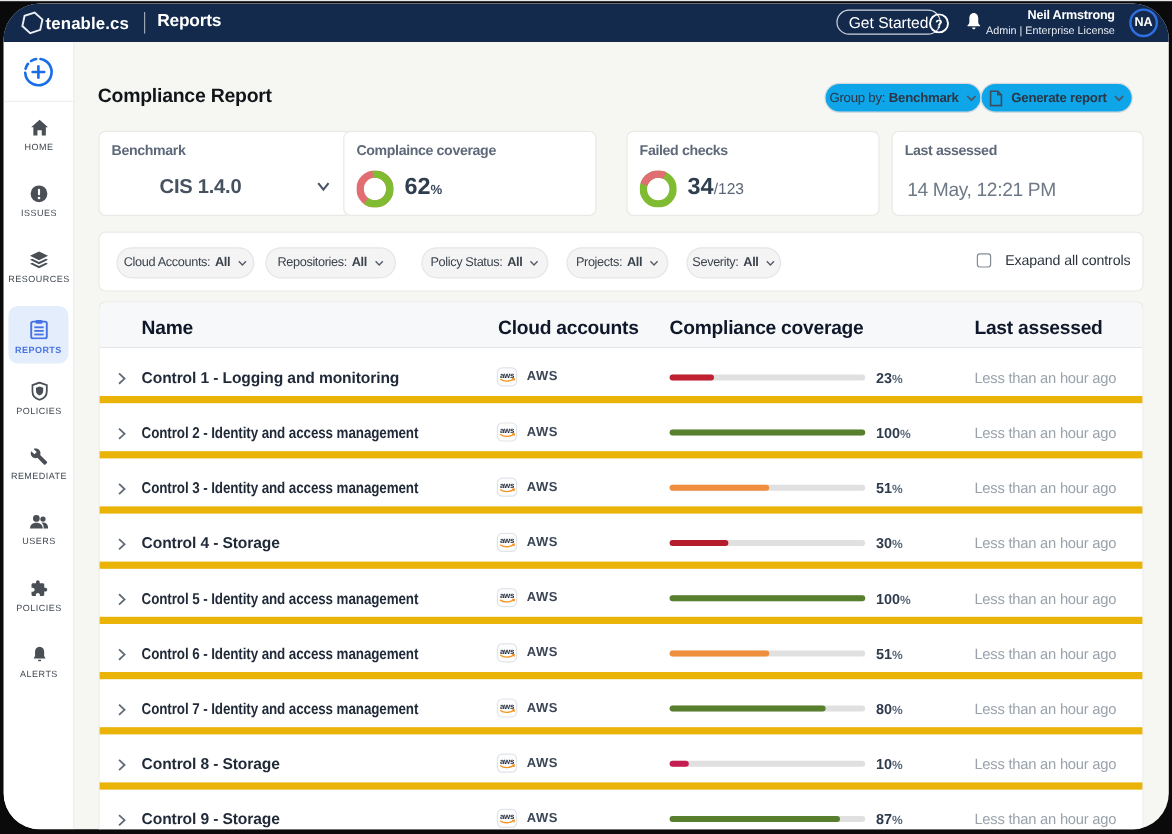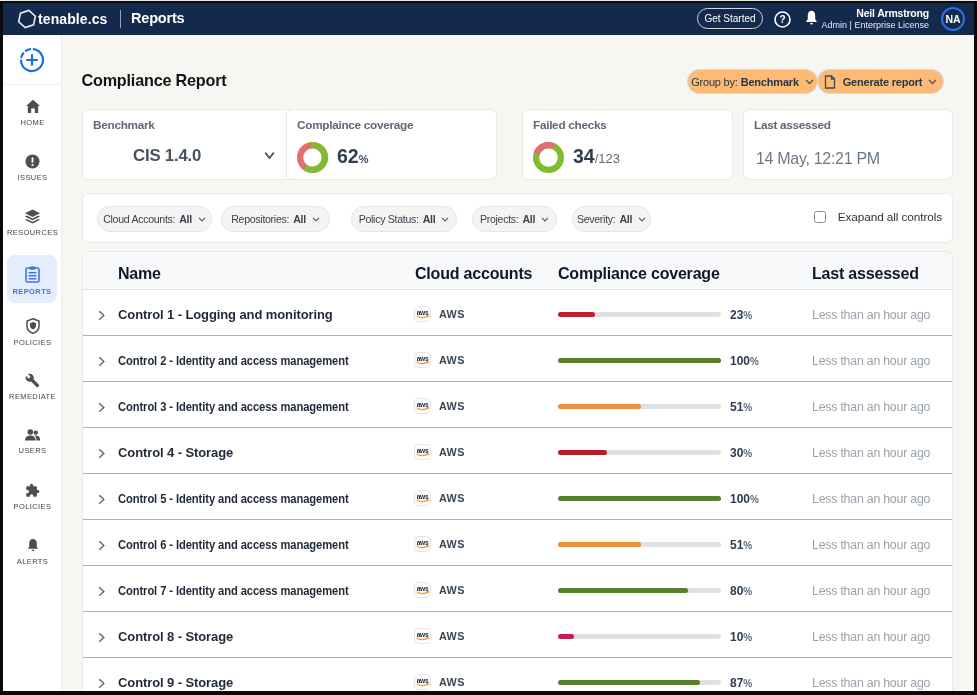--- a/index.html
+++ b/index.html
@@ -1,46 +1,46 @@
 <!DOCTYPE html>
 <html><head>
 <meta charset="utf-8">
 <style>
 * { margin:0; padding:0; box-sizing:border-box; }
 svg { display:block; }
 html,body { width:977px; height:695px; }
 body { font-family:"Liberation Sans", sans-serif; background:#0a0a0a; position:relative; }
-#app { position:absolute; left:3px; top:3px; width:971px; height:688px; background:#f6f6f3; overflow:hidden; }
+#app { position:absolute; left:3px; top:3px; width:971px; height:688px; background:#f6f6f3; overflow:hidden;border-radius:30px; }
 
 #topbar { position:absolute; left:0; top:0; width:971px; height:32px; background:#132a4d; }
 .logo { position:absolute; left:13px; top:5px; display:flex; align-items:center; }
 .logo svg { display:block; }
 .logotext { color:#fff; font-size:14px; font-weight:bold; margin-left:2px; letter-spacing:0.1px; }
 .topdiv { position:absolute; left:117px; top:7px; width:1px; height:18px; background:#9aa5b4; }
 .reports-label { position:absolute; left:128px; top:7px; color:#fff; font-size:14.5px; font-weight:600; letter-spacing:-0.2px; }
-.getstarted { position:absolute; left:694px; top:5px; width:66px; height:21px; border:1px solid #cfd6de; border-radius:11px; color:#fff; font-size:10px; display:flex; align-items:center; justify-content:center; }
+.getstarted { position:absolute; left:694px; top:5px; width:87px; height:21px; border:1px solid #cfd6de; border-radius:11px; color:#fff; font-size:13px; display:flex; align-items:center; justify-content:center; }
 .qicon { position:absolute; left:771px; top:8px; }
 .bellicon { position:absolute; left:801px; top:7px; }
 .who { position:absolute; right:45px; top:4px; text-align:right; color:#fff; }
 .who .n1 { font-size:10.5px; font-weight:bold; letter-spacing:-0.2px; line-height:13px; }
 .who .n2 { font-size:9px; line-height:10.5px; color:#e8ecf2; }
 .avatar { position:absolute; left:938px; top:4px; width:24px; height:24px; border:2px solid #2f6fe4; border-radius:50%; color:#fff; font-size:10.5px; font-weight:bold; display:flex; align-items:center; justify-content:center; }
 
 #sidebar { position:absolute; left:0; top:32px; width:59px; bottom:0; background:#fff; border-right:1px solid #ececea; }
 .plusbtn { position:absolute; left:16px; top:12px; }
 .sep { position:absolute; left:0px; top:49px; width:59px; height:1px; background:#eeeeec; }
 .nav { position:absolute; left:0; width:59px; text-align:center; }
 .nav .lbl { font-size:7.5px; color:#3e464f; letter-spacing:0.4px; margin-top:4px; font-weight:400; }
 .nav svg { display:block; margin:0 auto; }
 .nav.active { background:#e4edfb; border-radius:8px; left:4px; width:50px; }
 .nav.active .lbl { color:#4673e3; font-weight:bold; }
 
 #main { position:absolute; left:59px; top:32px; right:0; bottom:0;margin-top:12px; }
 .title { position:absolute; left:19.5px; top:24px; font-size:16.2px; letter-spacing:-0.2px; font-weight:bold; color:#111418; }
-.hbtn { position:absolute; top:22px; height:25px; white-space:nowrap; background:#fdba74; border:1px solid #d8dadd; border-radius:13px; display:flex; align-items:center; justify-content:center; font-size:11px; letter-spacing:-0.2px; color:#2a3644; }
+.hbtn { position:absolute; top:22px; height:25px; white-space:nowrap; background:#0ea5e9; border:1px solid #d8dadd; border-radius:13px; display:flex; align-items:center; justify-content:center; font-size:11px; letter-spacing:-0.2px; color:#2a3644; }
 #groupby { left:625px; width:131px; }
 #genrep { left:755px; width:127px; }
 .hbtn b { margin-left:3px; }
 .chev { display:inline-block; margin-left:6px; }
 
 .card { position:absolute; top:62px; height:71px; width:211px; background:#fff; border:1px solid #e9e9e6; border-radius:6px; }
 .card .clabel { position:absolute; left:10px; top:8px; font-size:11.8px; font-weight:600; color:#5d6878; letter-spacing:-0.3px; }
 #card1 { left:20px; }
 #card2 { left:224px; }
 #card3 { left:460px; }
@@ -55,21 +55,21 @@
 
 #filterbar { position:absolute; left:20px; top:146px; width:871px; height:50px; background:#fff; border:1px solid #e9e9e6; border-radius:6px; }
 .pill { position:absolute; top:12px; height:26px; white-space:nowrap; background:#f4f4f4; border:1px solid #e5e5e5; border-radius:13px; display:flex; align-items:center; justify-content:center; font-size:10.6px; letter-spacing:-0.3px; font-weight:500; color:#3a424c; }
 .pill b { margin-left:4px; }
 .expand { position:absolute; right:10px; top:16px; display:flex; align-items:center; font-size:11.8px; letter-spacing:-0.1px; color:#2a333d; font-weight:500; }
 .cbox { width:12px; height:12px; border:1.5px solid #848b93; border-radius:2.5px; margin-right:12px; }
 
 #table { position:absolute; left:20px; top:204px; width:871px; height:452px; background:#fff; border:1px solid #e9e9e6; border-radius:6px 6px 0 0; border-bottom:none; }
 #thead { position:absolute; left:0; top:0; width:100%; height:38px; background:#f7f8f9; border-bottom:1px solid #e3e5e8; border-radius:6px 6px 0 0; }
 #thead div { position:absolute; top:13px; font-size:16px; font-weight:bold; color:#0f172a; letter-spacing:-0.2px; }
-.row { position:absolute; left:0; width:100%; height:46px; border-bottom:1px solid #eab308;text-align:center; }
+.row { position:absolute; left:0; width:100%; height:46px; border-bottom:6px solid #eab308;text-align:center; }
 .rchev { position:absolute; left:15px; top:20px; }
 .rname { position:absolute; left:35px; top:17px; font-size:13px; font-weight:bold; color:#1f2937; letter-spacing:-0.1px; }
 .rname.narrow { transform:scaleX(0.86); transform-origin:0 50%; }
 .awsbox { position:absolute; left:331px; top:16px; width:17px; height:16px; border:1px solid #e0e4e9; border-radius:4.5px; background:#fdfdfe; }
 .awsname { position:absolute; left:356px; top:18px; font-size:10.8px; font-weight:600; color:#3a4656; letter-spacing:0.4px; }
 .track { position:absolute; left:475px; top:22px; width:163px; height:5px; border-radius:3px; background:#e0e0e0; }
 .fill { position:absolute; left:0; top:0; height:5px; border-radius:3px; }
 .rpct { position:absolute; left:647px; top:18px; font-size:12px; font-weight:bold; color:#2e3c4e; }
 .rlast { position:absolute; left:729px; top:17.5px; font-size:12.3px; color:#9aa2ab; letter-spacing:-0.2px; }
 </style>

